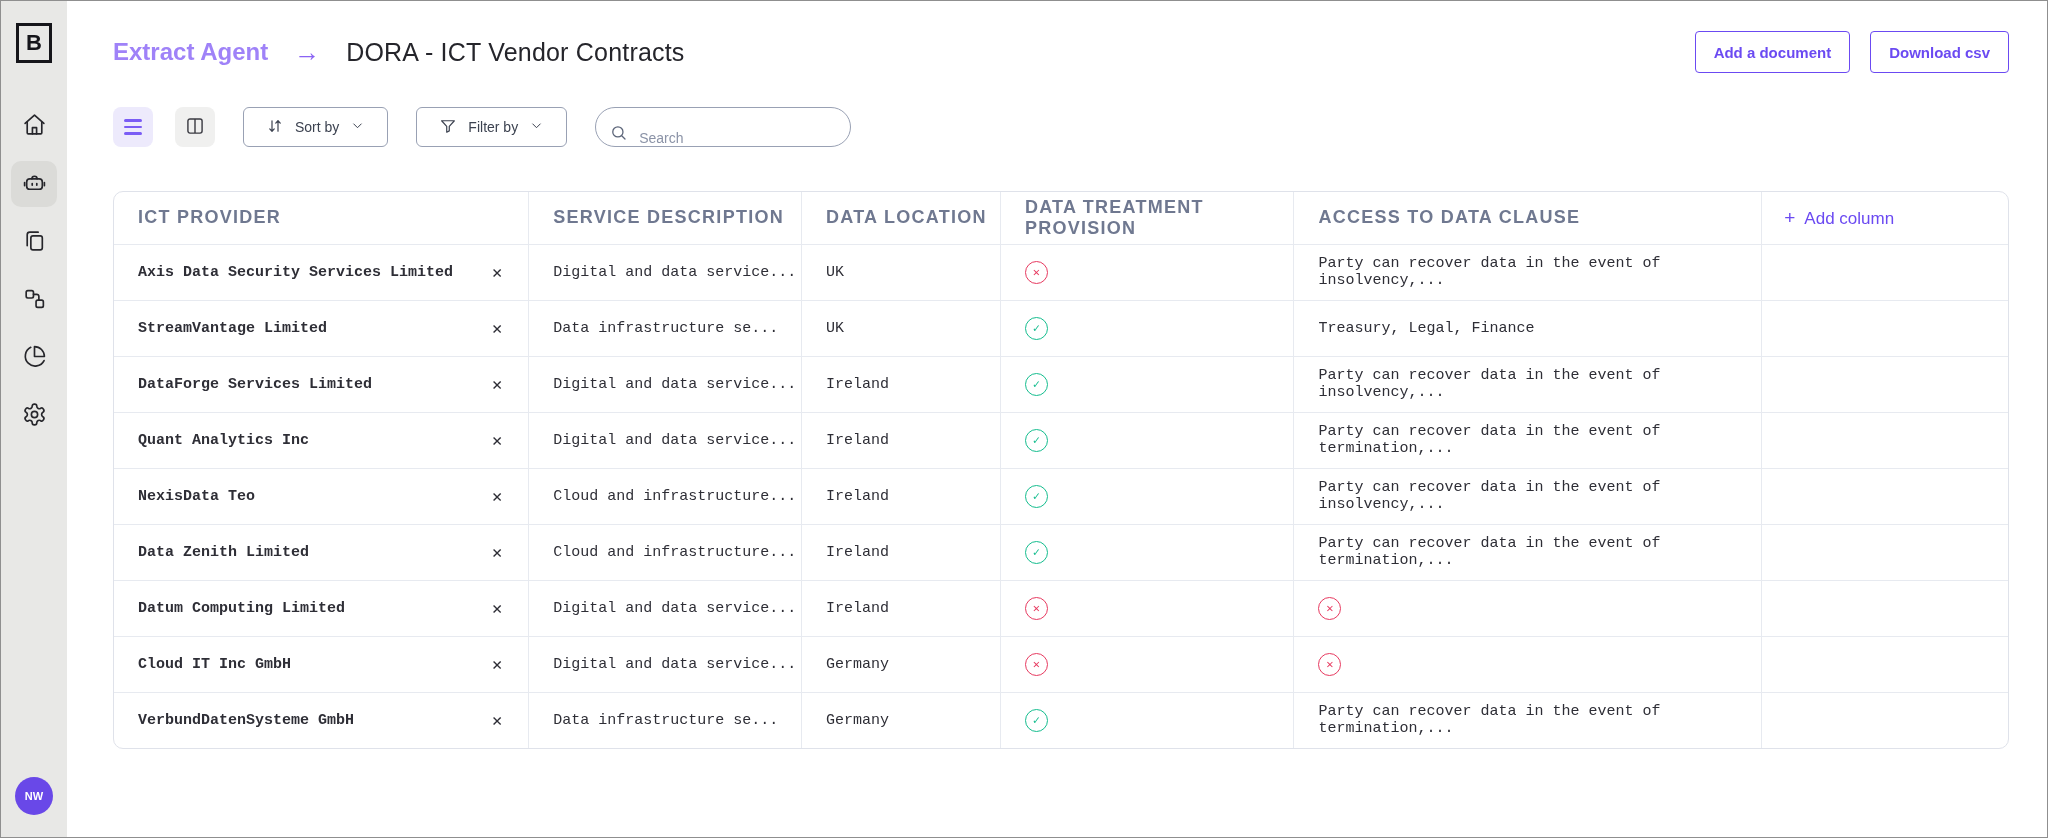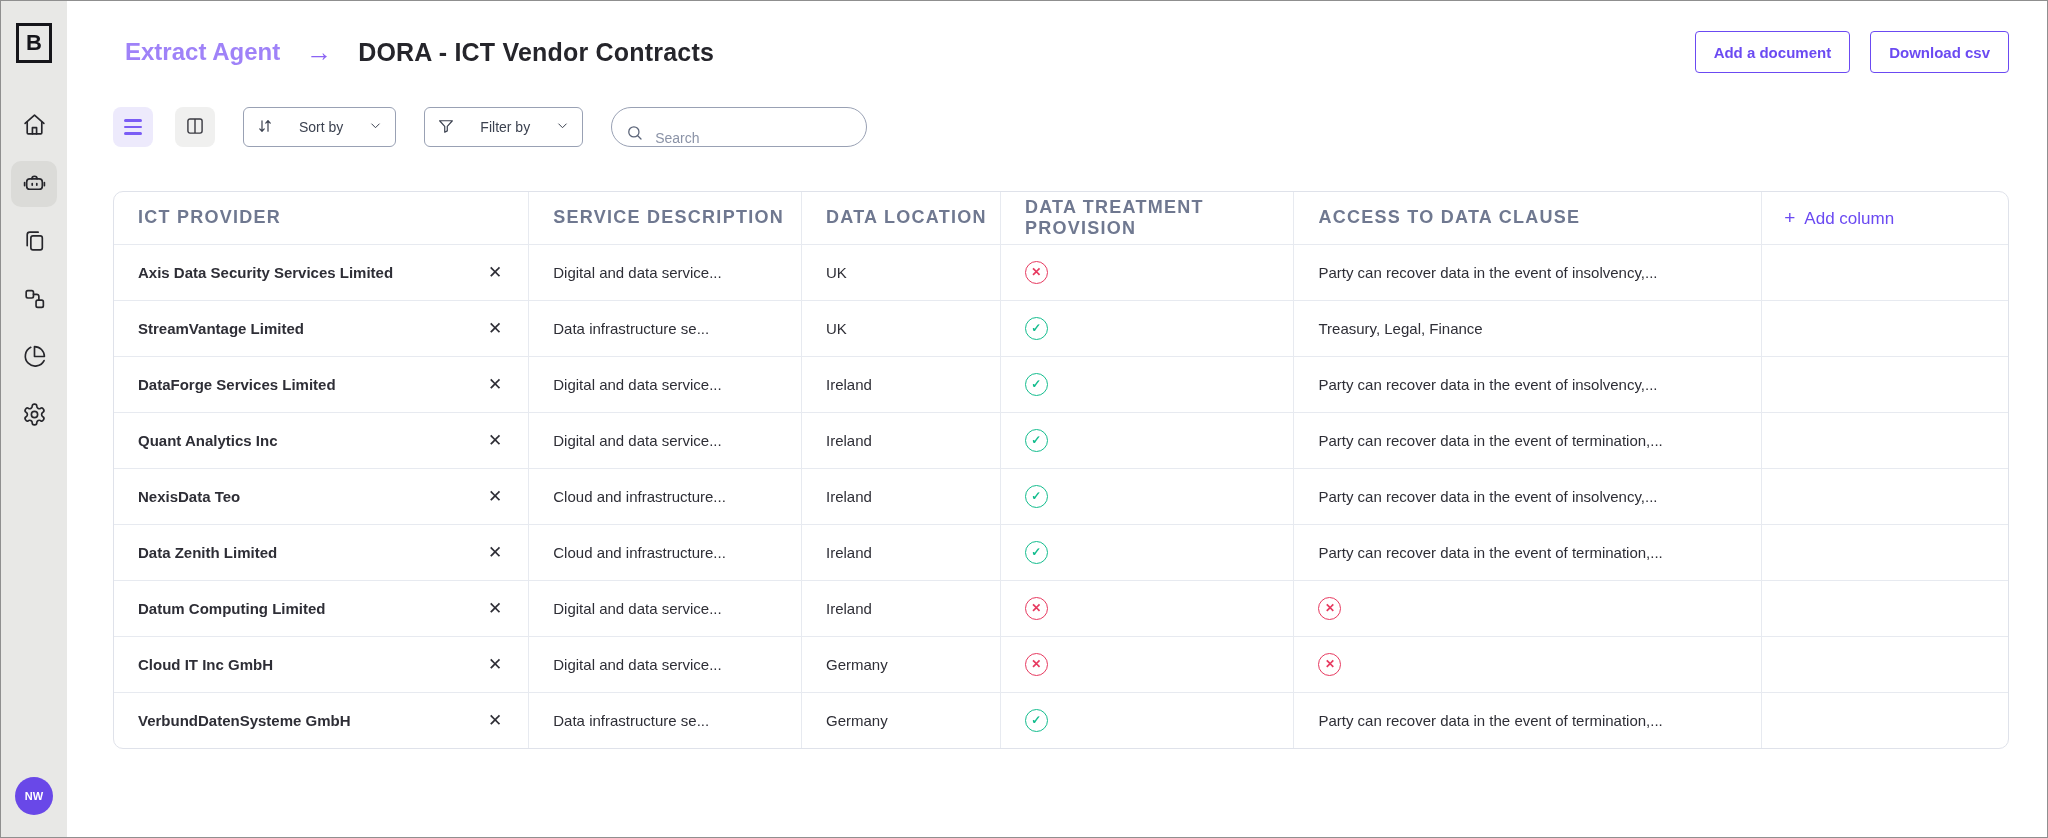--- a/index.html
+++ b/index.html
@@ -12,52 +12,52 @@
   .logo { width:36px; height:40px; border:3px solid #15151a; display:flex; align-items:center; justify-content:center;
           font-weight:bold; font-size:22px; color:#15151a; margin-bottom:40px; }
   .nav-item { width:46px; height:46px; border-radius:10px; display:flex; align-items:center; justify-content:center; margin-bottom:12px; cursor:pointer; }
   .nav-item.active { background:#dbdbd8; }
   .nav-item svg { width:25px; height:25px; stroke:#26262b; fill:none; stroke-width:1.6; stroke-linecap:round; stroke-linejoin:round; }
   .avatar { margin-top:auto; width:38px; height:38px; border-radius:50%; background:#6948e8; color:#fff;
             font-weight:bold; font-size:11px; display:flex; align-items:center; justify-content:center; }
 
   
   .main { flex:1; padding:0 38px 0 46px; display:flex; flex-direction:column; }
-  .header-row { display:flex; align-items:center; margin-top:28px; height:46px;margin-left:12px; }
+  .header-row { display:flex; align-items:center; margin-top:28px; height:46px; }
   .breadcrumb { color:#9f82f8; font-size:24px; font-weight:bold; cursor:pointer; }
   .bc-arrow { color:#8a63f4; font-size:26px; margin:0 26px; line-height:1; }
-  .page-title { color:#25252b; font-size:25px; font-weight:bold; letter-spacing:0.2px; }
+  .page-title { color:#25252b; font-size:25px; font-weight:normal; letter-spacing:0.2px; }
   .header-actions { margin-left:auto; display:flex; gap:20px;padding-left:24px; }
   .btn-outline { background:#fff; border:1.5px solid #6b4af2; color:#6b4af2; font-weight:bold; font-size:15px;
                  padding:0 18px; height:42px; border-radius:4px; cursor:pointer; font-family:inherit; }
 
   
   .toolbar { display:flex; align-items:center; margin-top:32px; height:40px; gap:20px; }
   .icon-btn { width:40px; height:40px; border-radius:8px; display:flex; align-items:center; justify-content:center; cursor:pointer; border:none; }
   .icon-btn.listview { background:#edeafc; }
   .icon-btn.colview { background:#f0f0ef; margin-left:2px; }
   .hamburger { display:flex; flex-direction:column; gap:4px; }
   .hamburger i { display:block; width:18px; height:2.6px; background:#7a5cf5; border-radius:2px; }
   .colview svg { width:20px; height:20px; stroke:#3a3a42; fill:none; stroke-width:1.7; }
   .dropdown-btn { height:40px; border:1px solid #99a1b4; border-radius:6px; background:#fff; display:flex; align-items:center;
-                  gap:25px; padding:0 12px; font-size:14px; color:#3c4250; cursor:pointer; font-family:inherit; margin-left:8px; }
+                  gap:11px; padding:0 22px; font-size:14px; color:#3c4250; cursor:pointer; font-family:inherit; margin-left:8px; }
   .dropdown-btn svg { stroke:#3c4250; fill:none; stroke-width:1.6; stroke-linecap:round; stroke-linejoin:round; }
   .search-box { height:40px; width:256px; border:1px solid #99a1b4; border-radius:20px; display:flex; align-items:flex-end;
                 gap:11px; padding:0 14px; background:#fff; margin-left:8px; }
   .search-box svg { width:18px; height:18px; stroke:#5b6478; fill:none; stroke-width:1.7; stroke-linecap:round; flex-shrink:0; }
   .search-box input { border:none; outline:none; font-size:14px; color:#2e2e36; width:100%; font-family:inherit; background:transparent; }
   .search-box input::placeholder { color:#8b93a7; }
 
   
   .table-wrap { margin-top:44px; border:1px solid #dfe2ea; border-radius:10px; overflow:hidden; background:#fff; }
   table { width:100%; border-collapse:collapse; table-layout:fixed; }
   th, td { text-align:left; padding-left:24px; border-right:1px solid #e7eaf0; }
   th:last-child, td:last-child { border-right:none; }
   thead th { height:52px; font-size:18px; letter-spacing:0.07em; color:#6f7890; font-weight:bold; border-bottom:1px solid #e7eaf0; }
-  tbody td { height:56px; font-size:15px; color:#2e2e36; border-bottom:1px solid #e7eaf0; }
+  tbody td { height:56px; font-size:15px; color:#2e2e36; border-bottom:1px solid #e7eaf0;font-family:Liberation Mono, monospace; }
   tbody tr:last-child td { border-bottom:none; }
   th.add-col { font-size:17px; color:#6b4af2; font-weight:normal; letter-spacing:0; cursor:pointer; padding-left:22px; }
   th.add-col .plus { font-size:19px; margin-right:9px; font-weight:normal; }
   .c-provider { font-weight:bold; }
   .provider-inner { display:flex; align-items:center; justify-content:space-between; padding-right:26px; }
   .remove-x { font-weight:normal; font-size:17px; color:#2e2e36; cursor:pointer; }
   .status { width:23px; height:23px; border-radius:50%; border:1.8px solid currentColor; display:inline-flex;
             align-items:center; justify-content:center; font-size:12px; font-weight:bold; vertical-align:middle; }
   .status.pass { color:#14bd8e; }
   .status.fail { color:#e73a60; }

